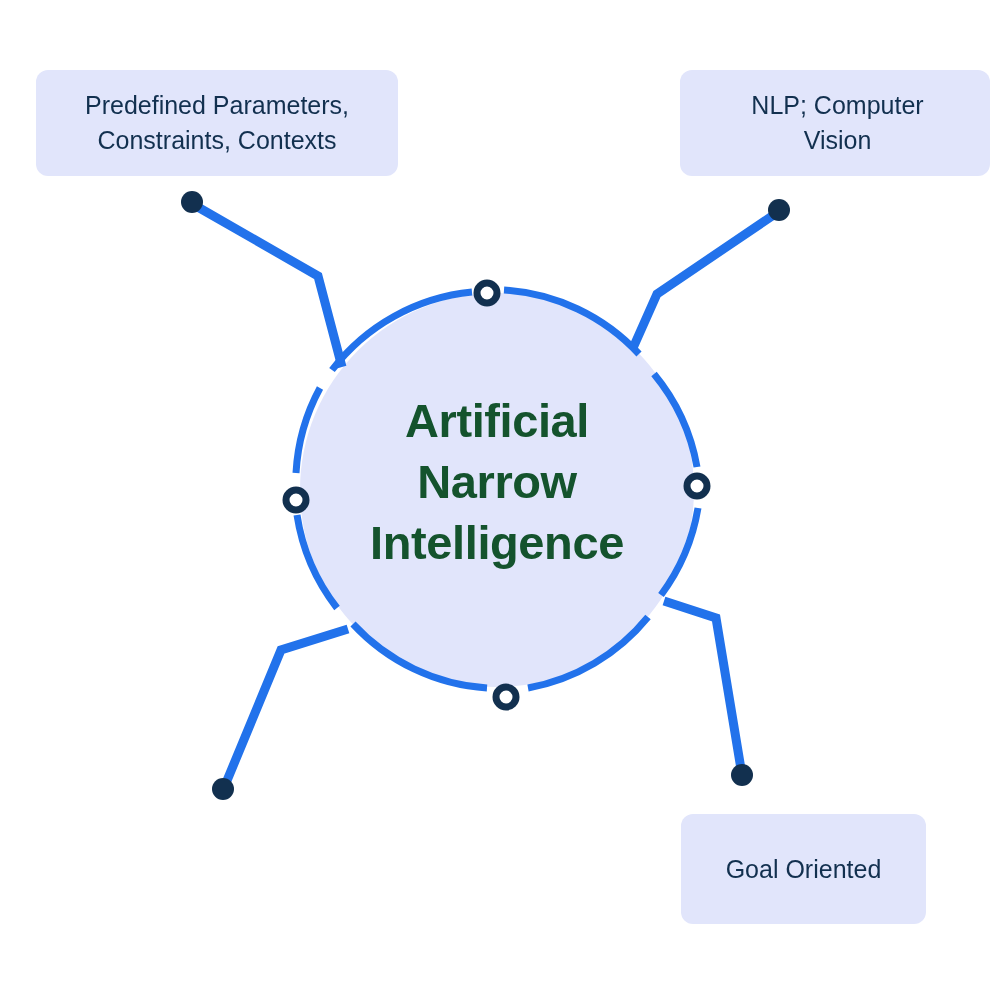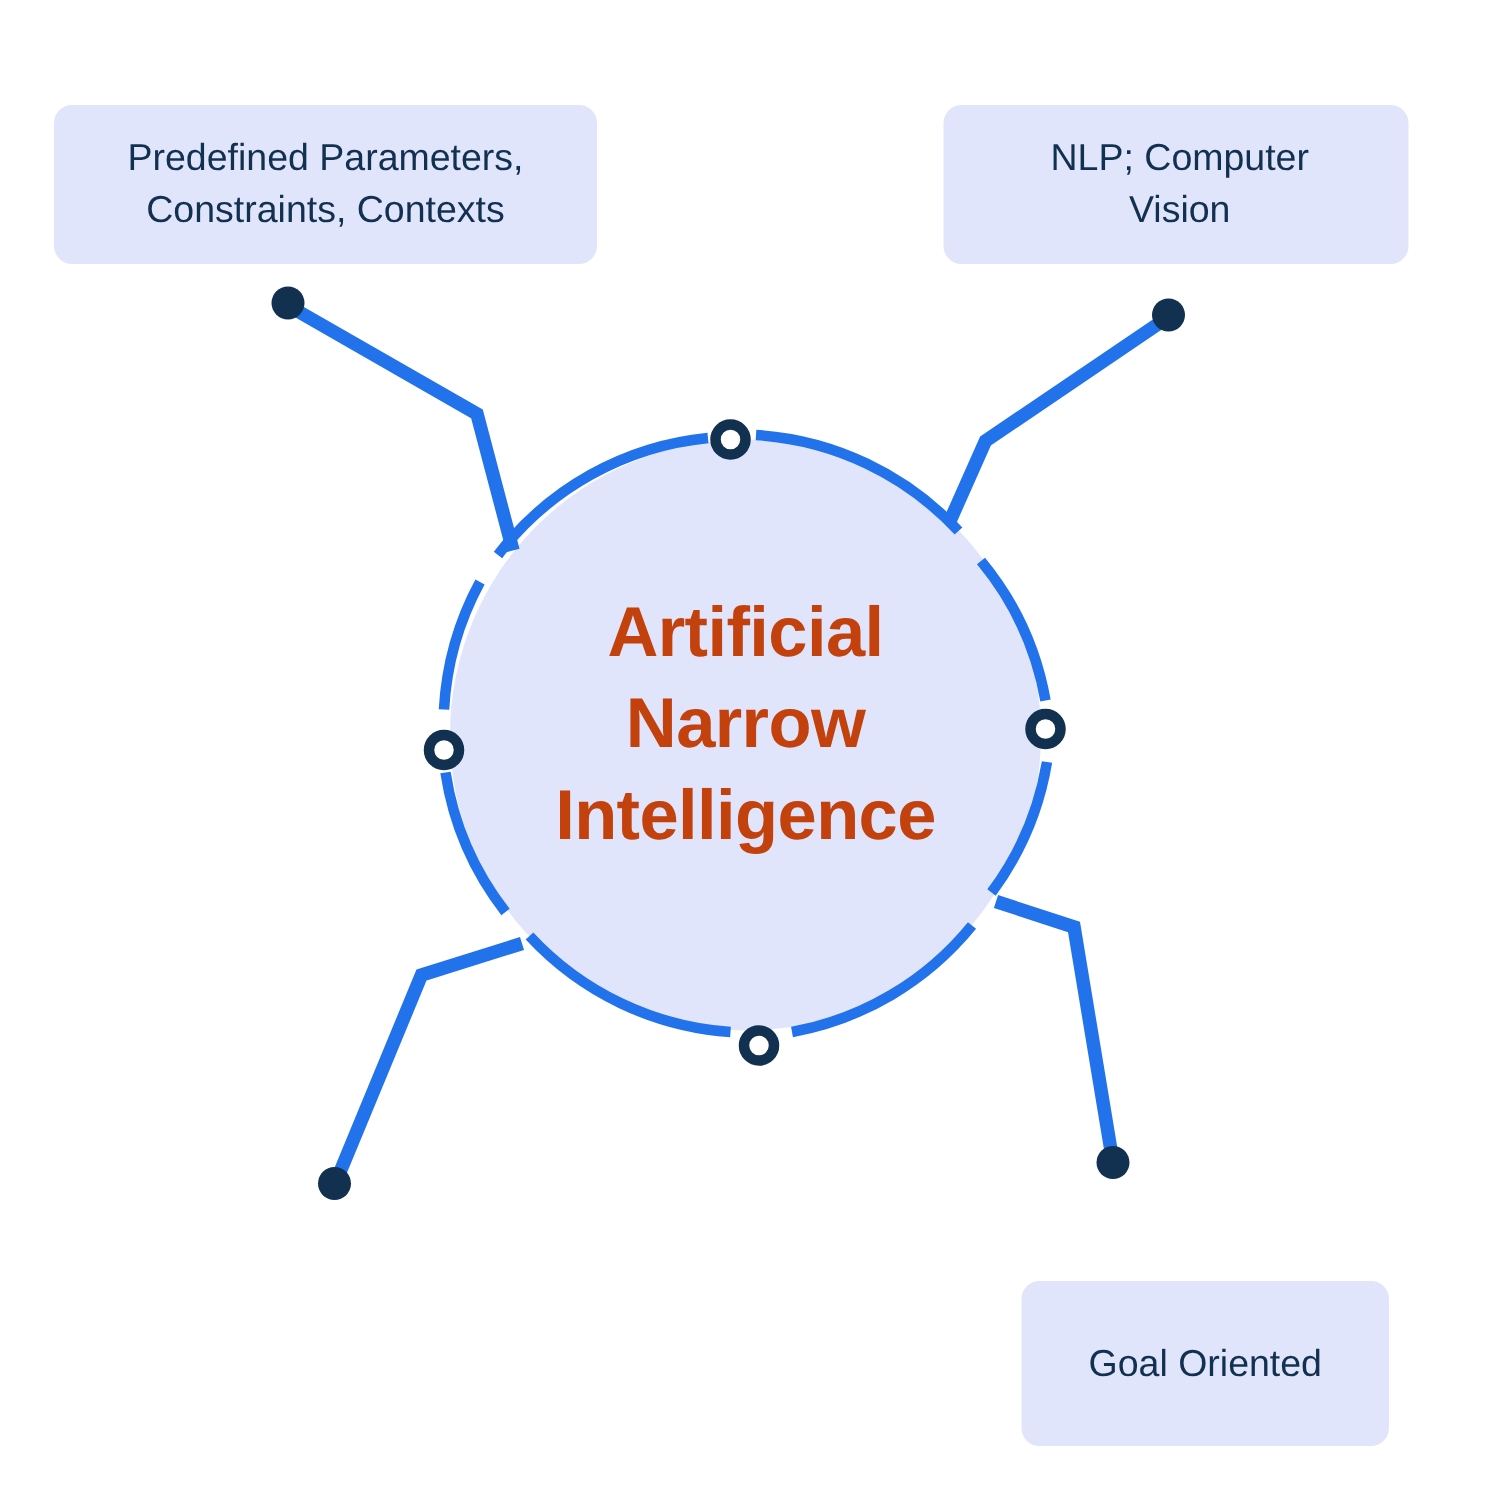--- a/index.html
+++ b/index.html
@@ -40,31 +40,31 @@
     line-height: 35px;
     font-weight: 400;
     box-sizing: border-box;
     padding: 6px 14px;
   }
   .label-text {
     display: block;
     white-space: pre-line;
   }
   #label-top-left  { left: 36px;  top: 70px;  width: 362px; height: 106px; }
-  #label-top-right { left: 629px; top: 70px;  width: 310px; height: 106px; padding-left: 19px; }
+  #label-top-right { left: 680px; top: 70px;  width: 310px; height: 106px; padding-left: 19px; }
   #label-bottom-left  { left: 86px;  top: 814px; width: 243px; height: 110px; }
-  #label-bottom-right { left: 681px; top: 814px; width: 245px; height: 110px; margin-top: 40px; }
+  #label-bottom-right { left: 681px; top: 814px; width: 245px; height: 110px; }
 
   #center-title {
     position: absolute;
     left: 297px;
     top: 390px;
     width: 400px;
     text-align: center;
-    color: #c2410c;
+    color: #14532d;
     font-family: "Liberation Sans", sans-serif;
     font-size: 47px;
     line-height: 61px;
     font-weight: 700;
     white-space: pre-line;
     letter-spacing: -0.4px;
   }
 </style>
 </head>
 <body>

